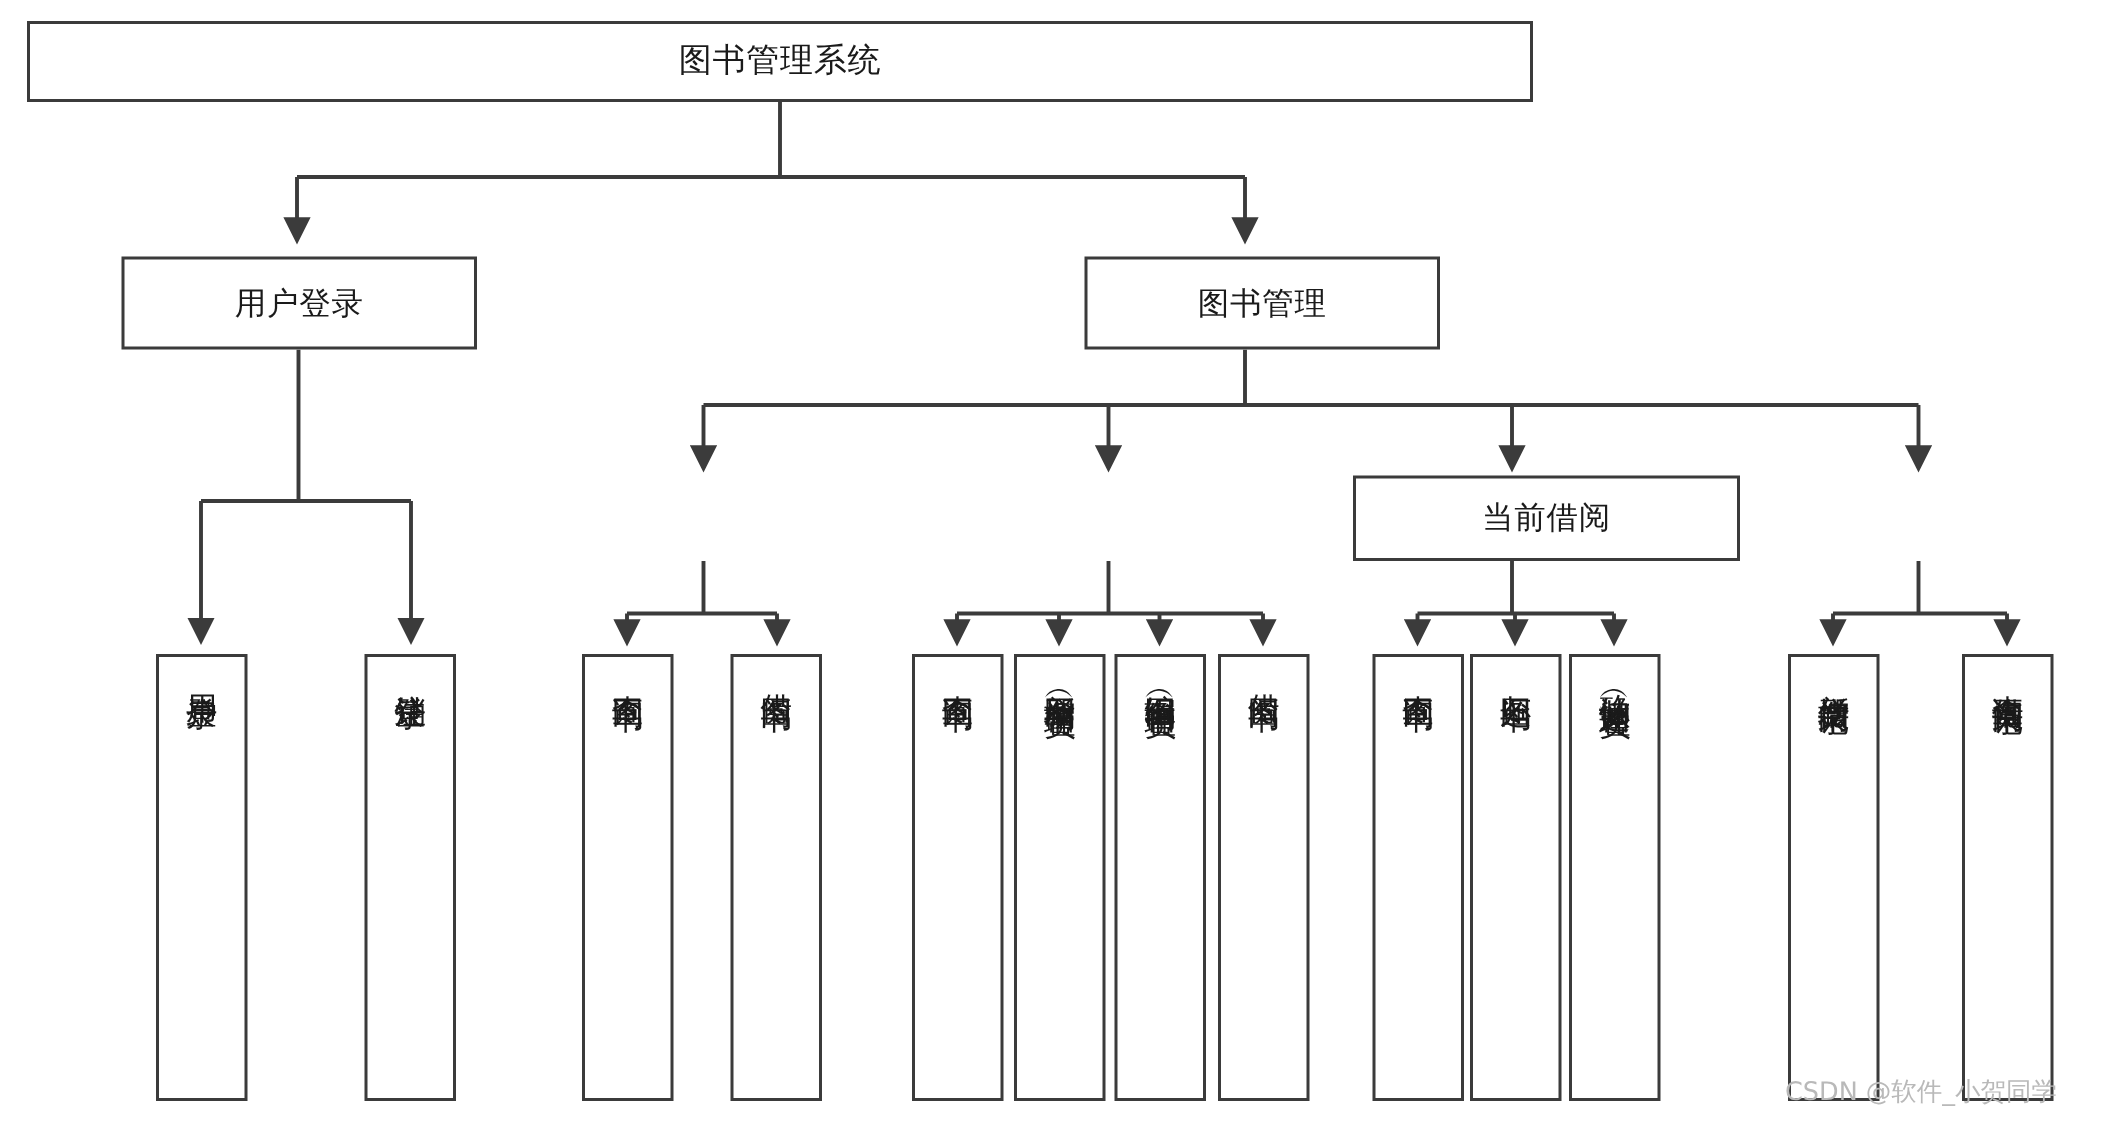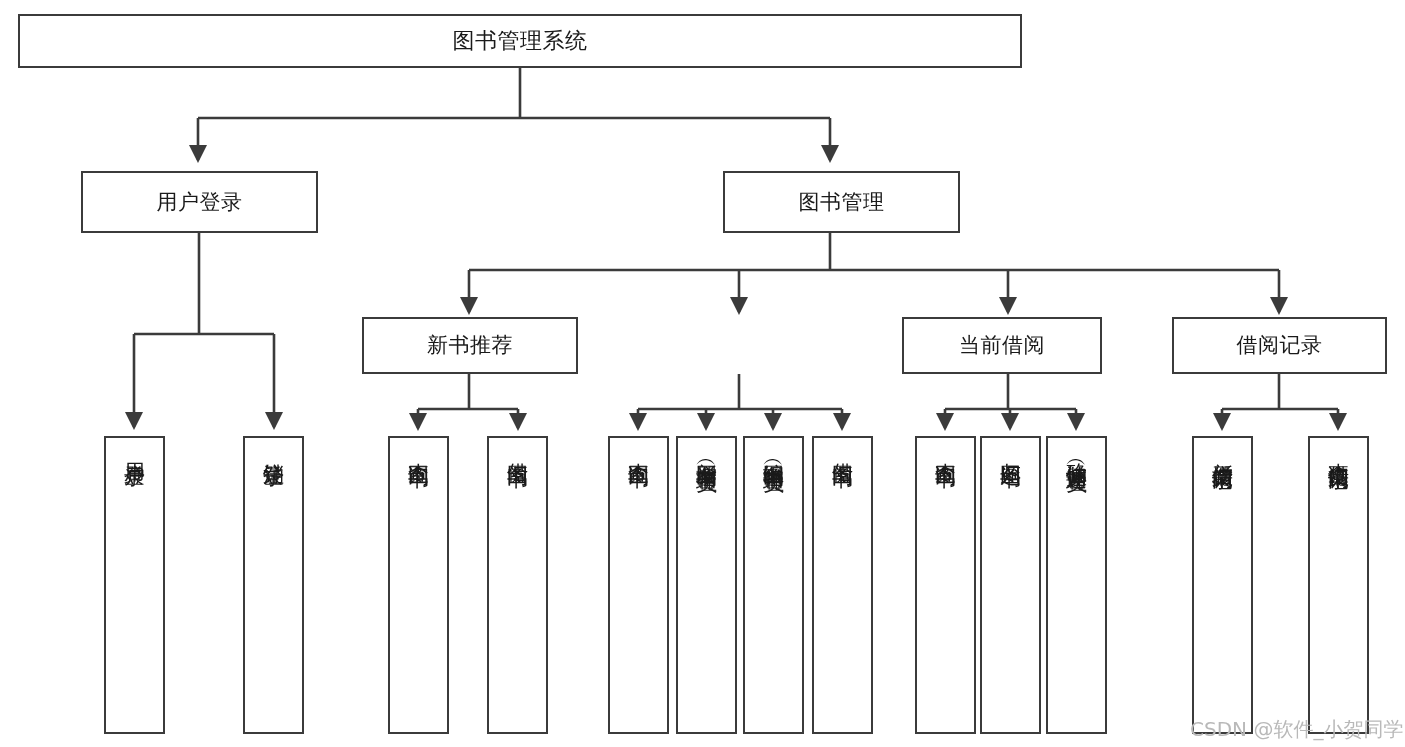--- a/index.html
+++ b/index.html
@@ -61,21 +61,21 @@
     letter-spacing: 1.5px;
     white-space: nowrap;
     max-height: 278px;
   }
   .node.v.tall .label {
     max-height: 286px;
   }
   .watermark {
     position: absolute;
     color: #b9b9b9;
-    font-size: 20px;
+    font-size: 17px;
     white-space: nowrap;
     z-index: 3;
     font-family: "DejaVu Sans", "Liberation Sans", sans-serif;
   }
 </style>
 </head>
 <body>
 
 <div id="canvas">
 
@@ -133,28 +133,22 @@
     <span class="label">图书管理系统</span>
   </div>
 
   <div class="node h" style="left:81px; top:171px; width:237px; height:62px;">
     <span class="label">用户登录</span>
   </div>
   <div class="node h" style="left:711px; top:171px; width:237px; height:62px;margin-left:12px;">
     <span class="label">图书管理</span>
   </div>
 
-  <div class="node h" style="left:362px; top:317px; width:216px; height:57px;">
-    <span class="label">新书推荐</span>
-  </div>
-  <div class="node h" style="left:902px; top:317px; width:200px; height:57px;">
+  <div class="node h" style="left:902px; top:317px; width:258px; height:57px;">
     <span class="label">当前借阅</span>
-  </div>
-  <div class="node h" style="left:1172px; top:317px; width:215px; height:57px;">
-    <span class="label">借阅记录</span>
   </div>
 
   <div class="node v" style="left:104px; top:436px; width:61px; height:298px;">
     <span class="label">用户登录</span>
   </div>
   <div class="node v" style="left:243px; top:436px; width:61px; height:298px;">
     <span class="label">注销登录</span>
   </div>
 
   <div class="node v" style="left:388px; top:436px; width:61px; height:298px;">

